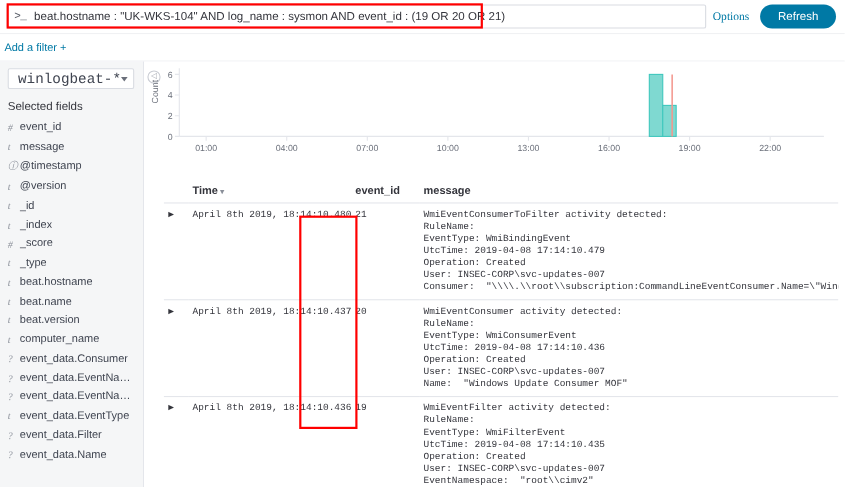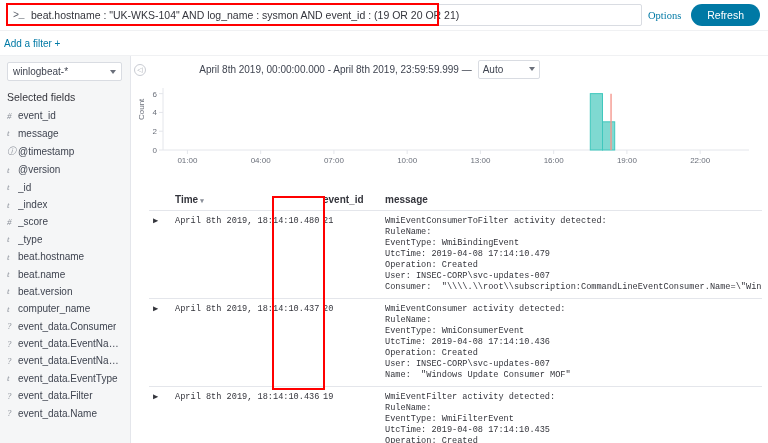--- a/index.html
+++ b/index.html
@@ -123,26 +123,27 @@
     overflow: hidden;
   }
   .index-pattern {
     margin: 0 8px 7px 7px;
     height: 19px;
     background: #ffffff;
     border: 1px solid #d9dce2;
     border-radius: 2px;
     display: flex;
     align-items: center;
-    justify-content: space-between;
+    justify-content: flex-end;
     padding: 0 5px;
-    font-size: 10px;
+    font-size: 13px;
     color: #3f4450;
     cursor: pointer;
     box-sizing: border-box;
+    font-family: Liberation Mono, monospace;
   }
   .caret-down {
     width: 0; height: 0;
     border-left: 3px solid transparent;
     border-right: 3px solid transparent;
     border-top: 4px solid #6a6f7a;
   }
   .section-title {
     font-size: 10.5px;
     font-weight: normal;
@@ -423,27 +424,20 @@
           <div class="field-row">
             <span class="field-type">?</span>
             <span class="field-name">event_data.Name</span>
           </div>
         </div>
     </div>
 
     <div class="main">
       <div class="collapse-chevron">◁</div>
 
-      <div class="time-row">
-        <span class="time-range-text">April 8th 2019, 00:00:00.000 - April 8th 2019, 23:59:59.999 —</span>
-        <div class="interval-select">
-          <span>Auto</span>
-          <span class="interval-caret"></span>
-        </div>
-      </div>
 
       <div class="chart-area">
         <span class="ylabel">Count</span>
         <svg class="chart-svg" id="hist-svg" width="628" height="88" viewBox="0 0 628 88">
             <line x1="32" y1="6" x2="32" y2="68" stroke="#e4e6eb" stroke-width="1"></line>
             <line x1="32" y1="68" x2="618" y2="68" stroke="#e4e6eb" stroke-width="1"></line>
             <line x1="28" y1="68" x2="32" y2="68" stroke="#e4e6eb" stroke-width="1"></line>
             <text x="26" y="71" text-anchor="end" font-size="8" fill="#6a6f7a" font-family="&quot;Liberation Sans&quot;, sans-serif">0</text>
             <line x1="28" y1="49.21212121212121" x2="32" y2="49.21212121212121" stroke="#e4e6eb" stroke-width="1"></line>
             <text x="26" y="52.21212121212121" text-anchor="end" font-size="8" fill="#6a6f7a" font-family="&quot;Liberation Sans&quot;, sans-serif">2</text>

